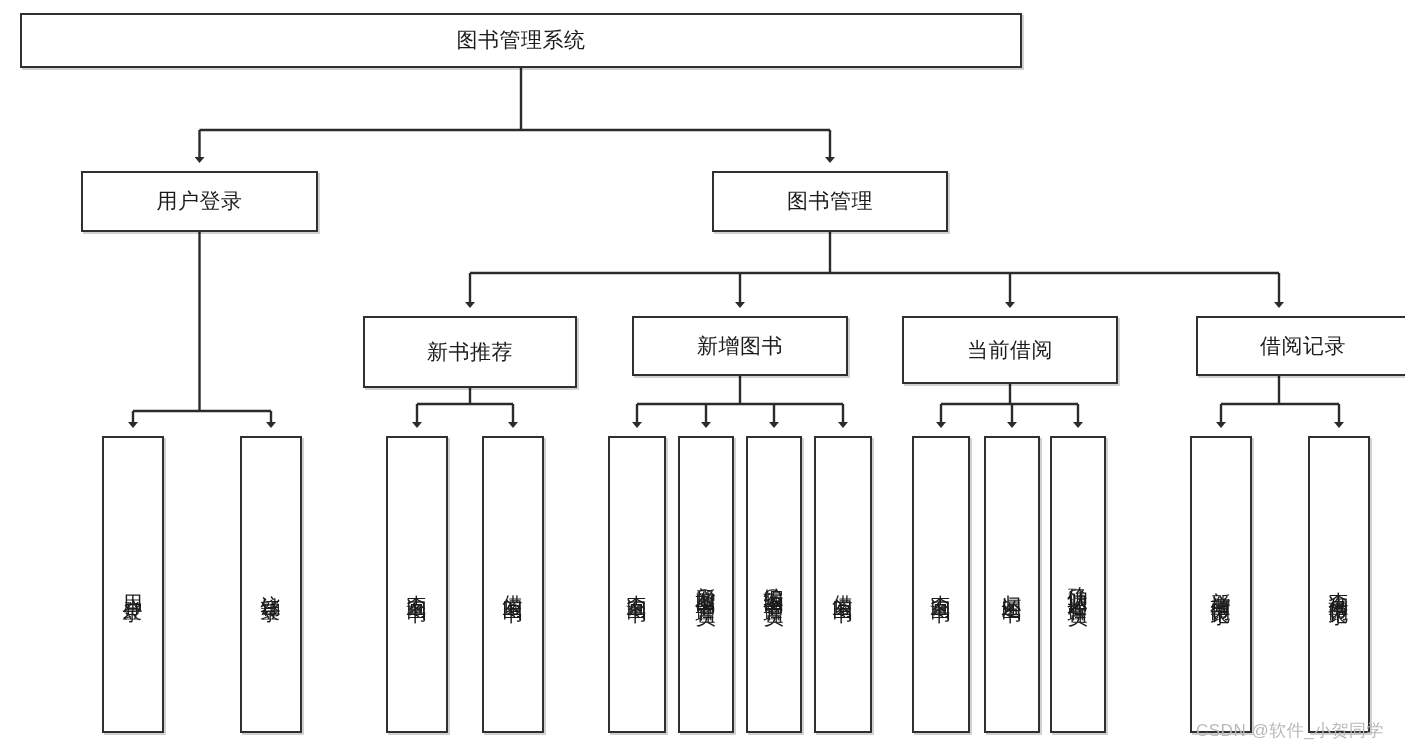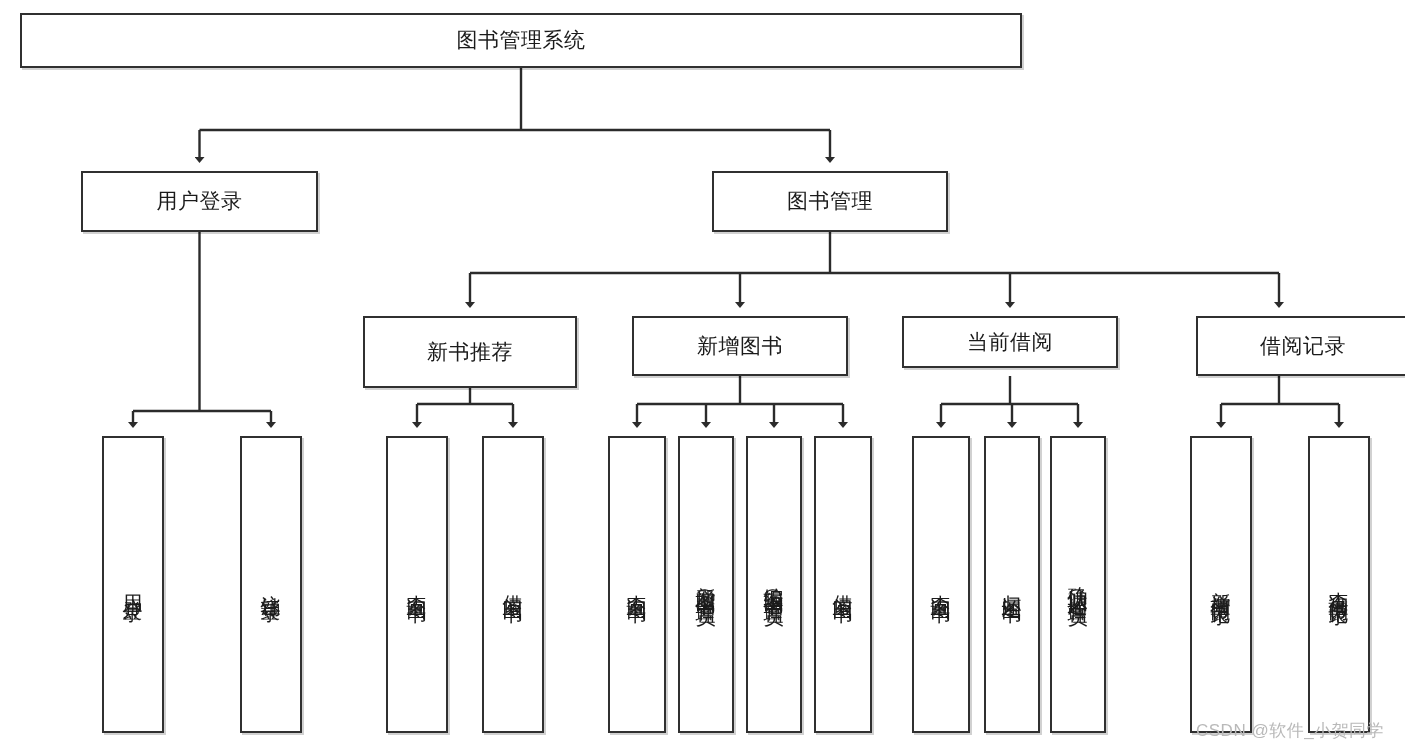--- a/index.html
+++ b/index.html
@@ -122,21 +122,21 @@
   <div class="node" style="left: 712px; top: 171px; width: 236px; height: 61px;">
     <span class="node-label">图书管理</span>
   </div>
 
   <div class="node" style="left: 363px; top: 316px; width: 214px; height: 72px;">
     <span class="node-label">新书推荐</span>
   </div>
   <div class="node" style="left: 632px; top: 316px; width: 216px; height: 60px;">
     <span class="node-label">新增图书</span>
   </div>
-  <div class="node" style="left: 902px; top: 316px; width: 216px; height: 52px;">
+  <div class="node" style="left: 902px; top: 316px; width: 216px; height: 68px;">
     <span class="node-label">当前借阅</span>
   </div>
   <div class="node" style="left: 1172px; top: 316px; width: 214px; height: 60px; margin-left: 24px;">
     <span class="node-label">借阅记录</span>
   </div>
 
   <div class="node leaf" style="left: 102px; top: 436px; width: 62px; height: 297px;">
     <span class="node-label">用户登录</span>
   </div>
   <div class="node leaf" style="left: 240px; top: 436px; width: 62px; height: 297px;">

